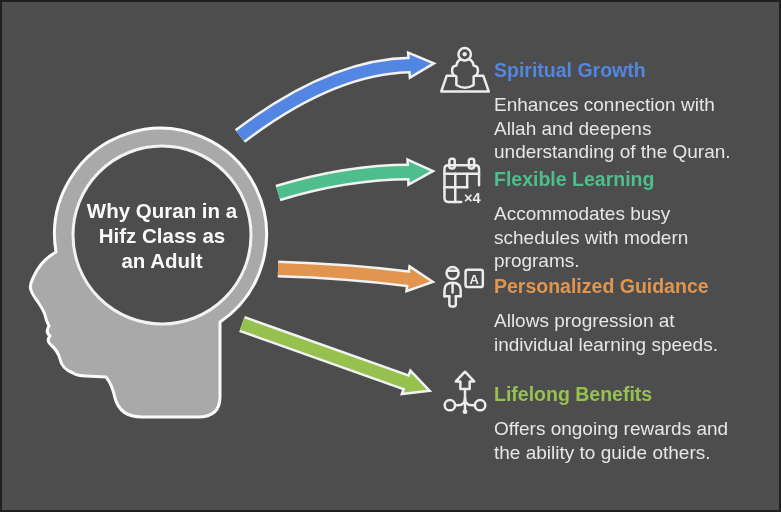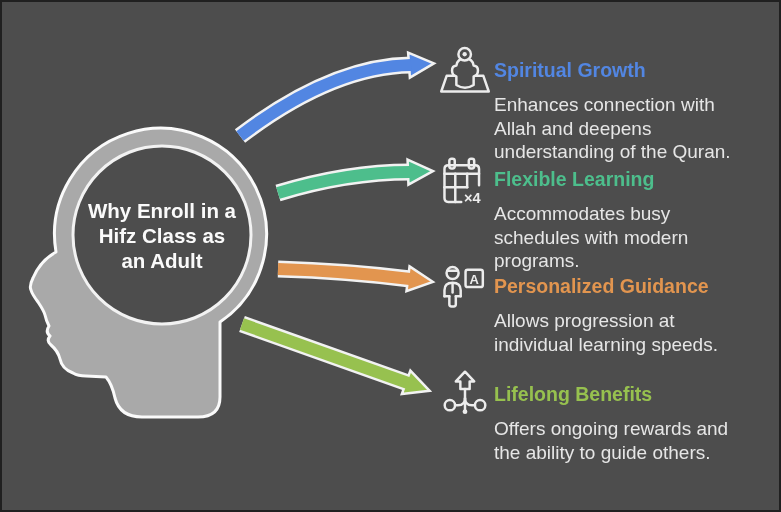--- a/index.html
+++ b/index.html
@@ -82,21 +82,21 @@
       <path class="arrow-body" d="M 276,267 Q 345,269 408,277" stroke="#E2954F"></path>
     </g>
 
     <g>
       <path class="arrow-outline" d="M 240,322 Q 330,354 406,381"></path>
       <polygon class="arrowhead" points="-2,-12.5 23,0 -2,12.5" transform="translate(406,381) rotate(20)" fill="#97C14F"></polygon>
       <path class="arrow-body" d="M 240,322 Q 330,354 406,381" stroke="#97C14F"></path>
     </g>
   </svg>
 
-  <div class="head-title">Why Enroll in a
+  <div class="head-title">Why Quran in a
 Hifz Class as
 an Adult</div>
 
   <div class="icon" style="top:42px">
     <svg viewBox="0 0 50 50">
       <path class="st" d="M 8,29.5 L 3,44 H 47 L 42,29.5 Z"></path>
       <path class="bgfill" d="M 17,38 L 17,30 Q 13,29 13,24.5 Q 13,20.5 17,20
         Q 18,13.5 25,13.5 Q 32,13.5 33,20 Q 37,20.5 37,24.5 Q 37,29 33,30
         L 33,38 Q 29,40.5 25,40.5 Q 21,40.5 17,38 Z"></path>
       <circle class="bgfill" cx="24.7" cy="9.5" r="5.8"></circle>

